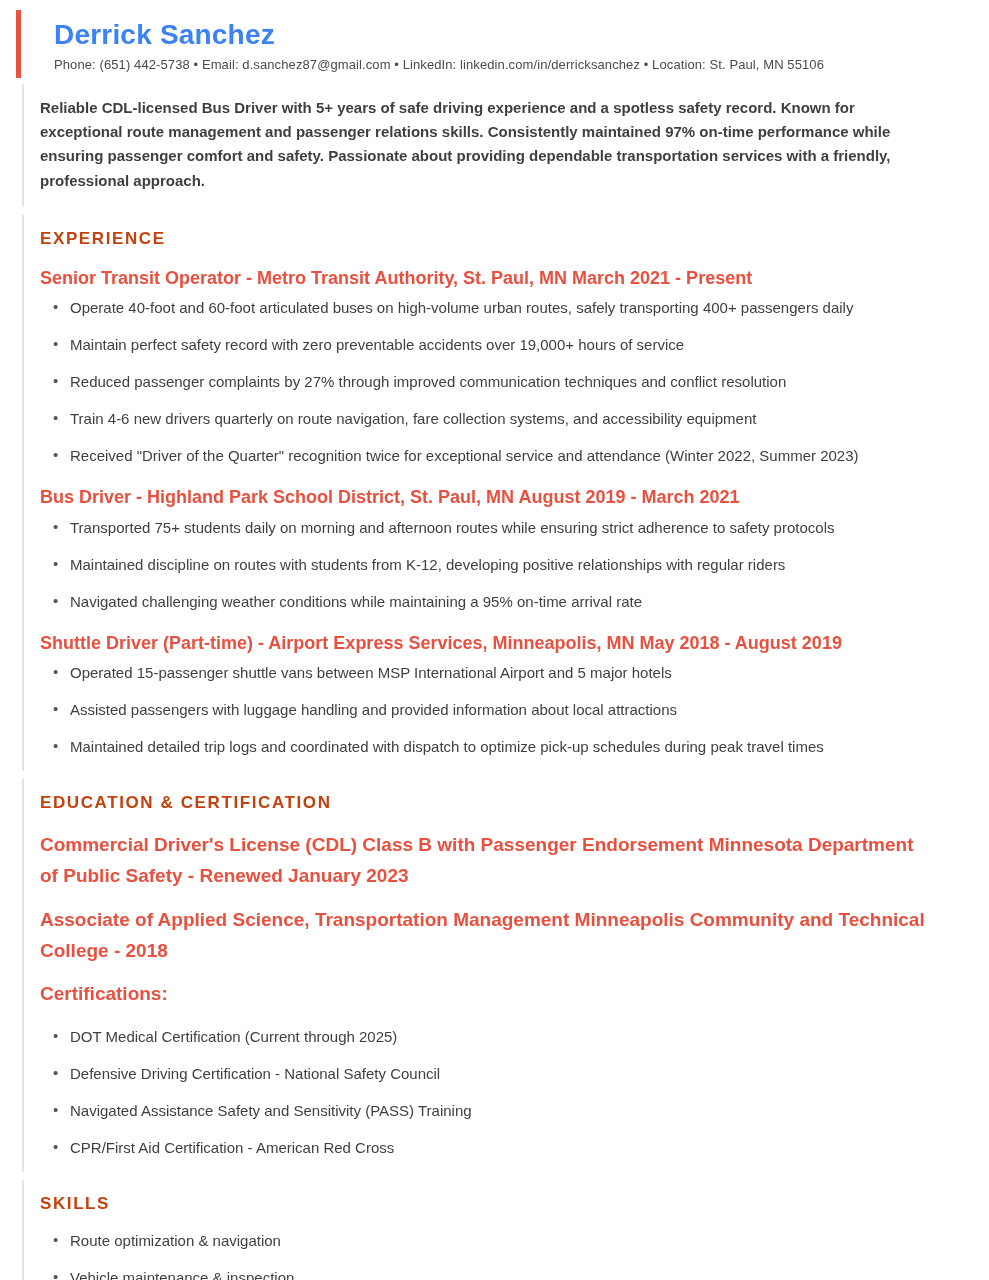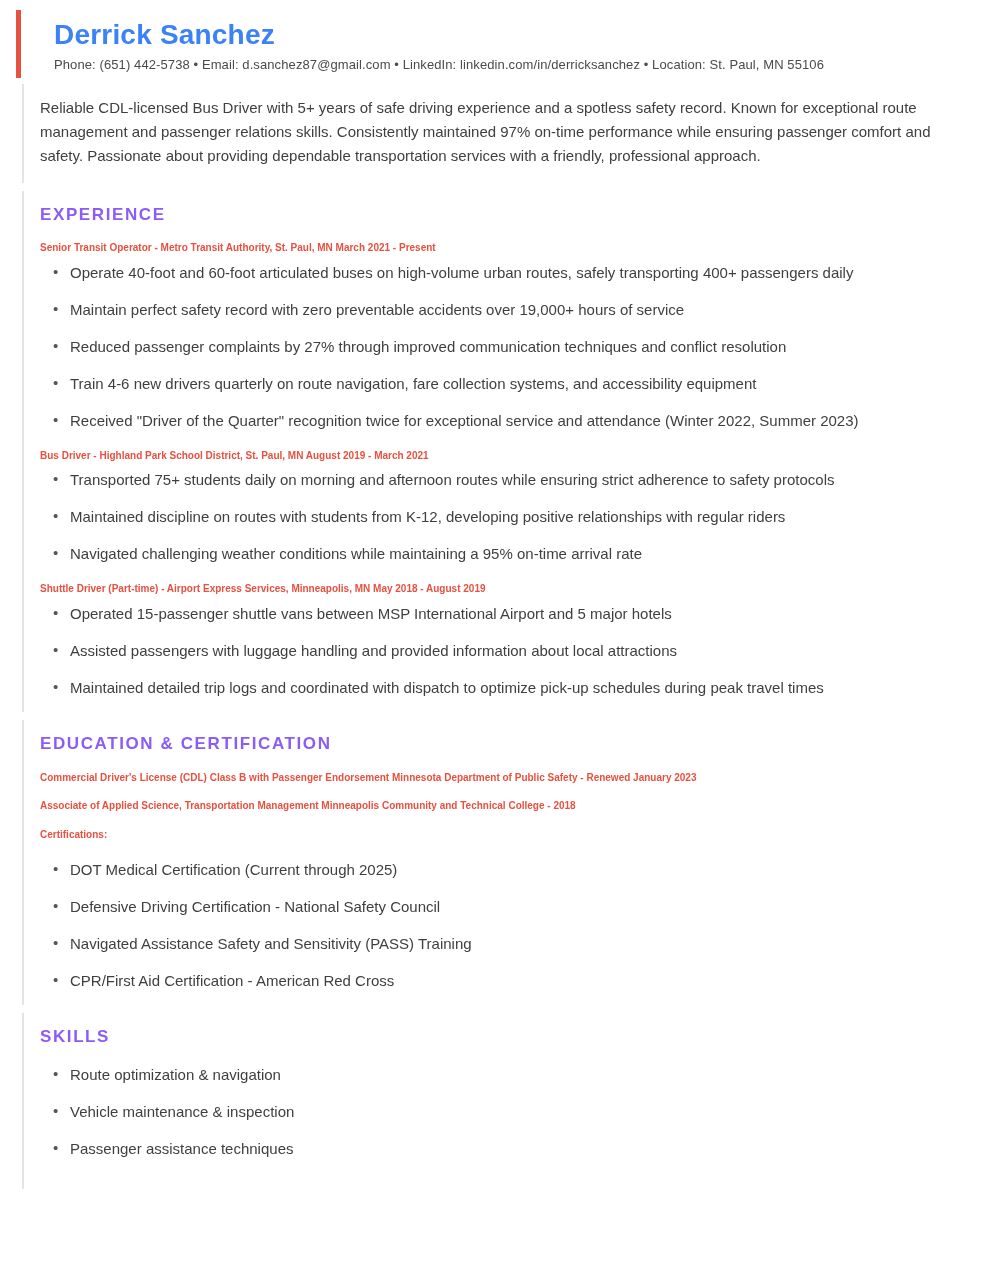--- a/index.html
+++ b/index.html
@@ -57,47 +57,48 @@
   .block {
     position: relative;
     margin-left: 22px;
     padding-left: 16px;
     border-left: 2px solid #e4e4e4;
   }
 
   .summary-block {
     padding-top: 12px;
     padding-bottom: 14px;
+    font-weight: bold;
   }
   .summary {
     font-size: 15px;
     line-height: 1.62;
     color: #3f3f3f;
     margin: 0;
     padding-right: 48px;
     text-align: left;
   }
 
   .section-block {
     padding-top: 14px;
     padding-bottom: 14px;
     margin-top: 8px;
   }
 
   .section-title {
     font-size: 17px;
     font-weight: bold;
-    color: #8b5cf6;
+    color: #c2410c;
     letter-spacing: 1.6px;
     margin: 0 0 16px 0;
     line-height: 1.2;
   }
 
   .job-title {
-    font-size: 10px;
+    font-size: 18px;
     font-weight: bold;
     color: #e8503f;
     line-height: 1.45;
     margin: 0 0 6px 0;
   }
   .job-block + .job-block {
     margin-top: 18px;
   }
 
   ul.bullets {
@@ -120,21 +121,21 @@
     content: "\2022";
     position: absolute;
     left: 13px;
     top: -1px;
     color: #555;
     font-size: 15px;
     line-height: 1.4;
   }
 
   .edu-entry {
-    font-size: 10px;
+    font-size: 19px;
     font-weight: bold;
     color: #e8503f;
     line-height: 1.65;
     margin: 0 0 12px 0;
     padding-right: 60px;
   }
   .edu-entry.cert-label {
     margin-bottom: 16px;
   }
 

